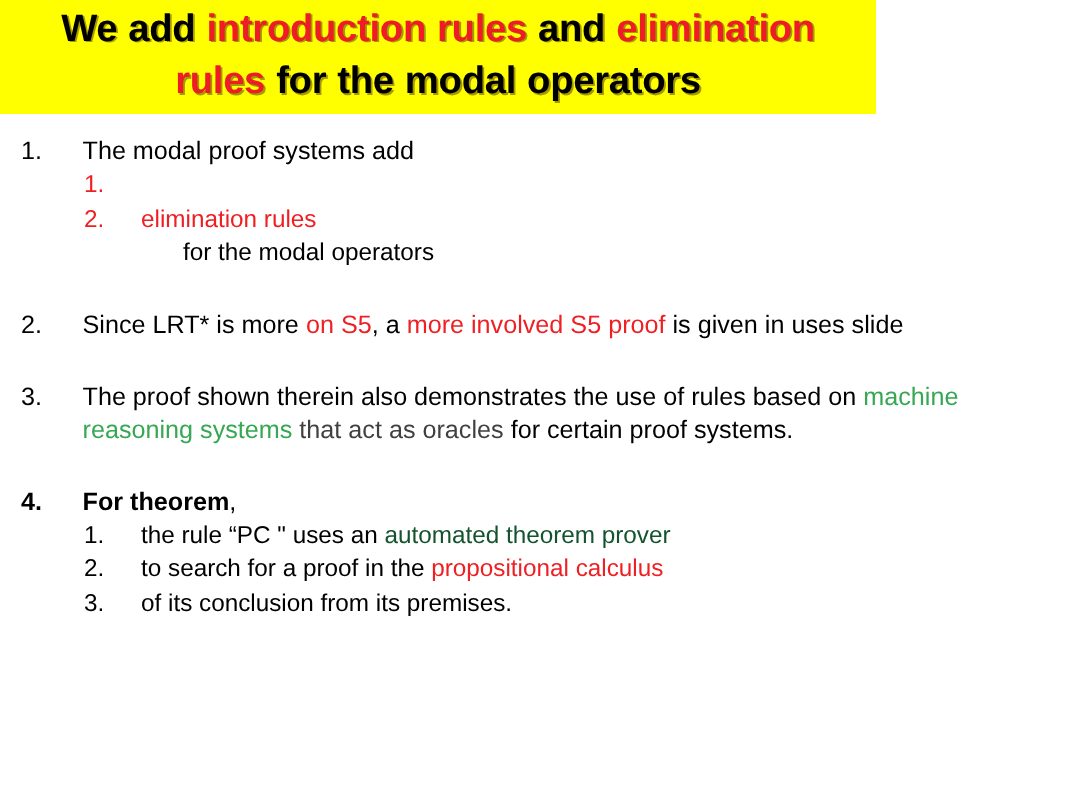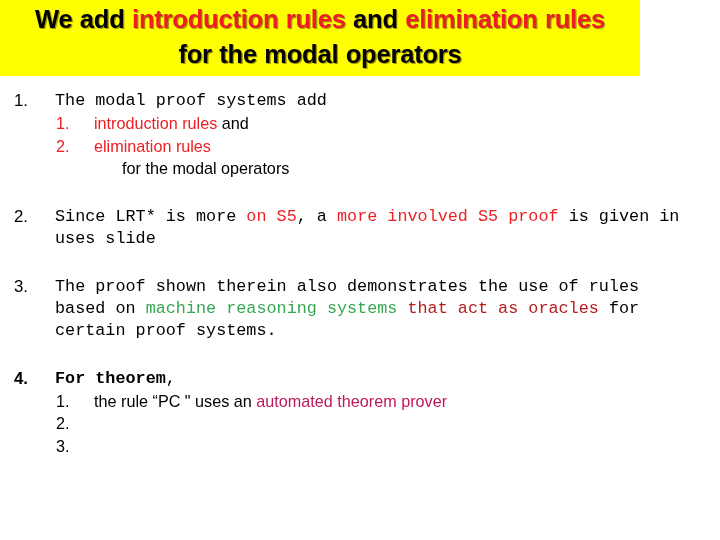--- a/index.html
+++ b/index.html
@@ -10,21 +10,21 @@
   body {
     width: 720px;
     height: 540px;
     overflow: hidden;
     font-family: "Liberation Sans", sans-serif;
     color: #000000;
   }
 
   
   #title-banner {
-    width: 640px;
+    width: 584px;
     min-height: 75px;
     background: #ffff00;
     box-sizing: border-box;
     padding: 2px 18px 4px 18px;
     text-align: center;
   }
   #title-text {
     font-size: 25.5px;
     font-weight: bold;
     line-height: 35px;
@@ -56,21 +56,21 @@
     flex: 1 1 auto;
   }
 
   
   .lvl1 {
     font-size: 16.8px;
     line-height: 22px;
     margin-bottom: 0;
   }
   .lvl1 > .num { width: 41px; }
-  .lvl1 > .txt { padding-right: 18px; font-family: Liberation Mono, monospace; }
+  .lvl1 > .txt { padding-right: 18px; }
 
   
   .lvl2 {
     font-size: 16.2px;
     line-height: 22.5px;
   }
   .lvl2 > .num { width: 38px; margin-left: 42px; }
   .lvl2 > .txt { padding-right: 10px; }
 
   
@@ -78,43 +78,42 @@
     font-size: 16.2px;
     line-height: 22.5px;
     padding-left: 108px;
   }
   .gap-lg { height: 26px; }
 
   .bold { font-weight: bold; }
 
   .c-red    { color: #ee2024; }
   .c-green  { color: #36a753; }
-  .c-blue   { color: #b91c1c; }
-  .c-blue2  { color: #be185d; text-align: right; }
+  .c-blue   { color: #404040; }
+  .c-blue2  { color: #14532d; text-align: right; }
   .c-black  { color: #000000; }
 </style>
 </head>
 <body>
 
 <div id="title-banner">
   <div id="title-text">
     <span class="t-black">We add </span><span class="t-red">introduction rules</span><span class="t-black"> and </span><span class="t-red">elimination rules</span><span class="t-black"> for the modal operators</span>
   </div>
 </div>
 
 <div id="body-list">
 
   <div class="item lvl1">
     <span class="num c-black">1.</span>
     <span class="txt">The modal proof systems add</span>
   </div>
 
   <div class="item lvl2">
     <span class="num c-red">1.</span>
-    <span class="txt"><span class="c-red">introduction rules</span><span class="c-black"> and</span></span>
   </div>
 
   <div class="item lvl2">
     <span class="num c-red">2.</span>
     <span class="txt"><span class="c-red">elimination rules</span></span>
   </div>
 
   <div class="cont">for the modal operators</div>
 
   <div class="gap-lg"></div>
@@ -138,19 +137,21 @@
     <span class="txt"><span class="c-black bold">For theorem</span><span class="c-black">,</span></span>
   </div>
 
   <div class="item lvl2">
     <span class="num c-black">1.</span>
     <span class="txt"><span class="c-black">the rule “PC " uses an </span><span class="c-blue2">automated theorem prover</span></span>
   </div>
 
   <div class="item lvl2">
     <span class="num c-black">2.</span>
+    <span class="txt"><span class="c-black"> to search for a proof in the </span><span class="c-red">propositional calculus</span></span>
   </div>
 
   <div class="item lvl2">
     <span class="num c-black">3.</span>
+    <span class="txt"><span class="c-black"> of its conclusion from its premises.</span></span>
   </div>
 
 </div>
 
 </body></html>

